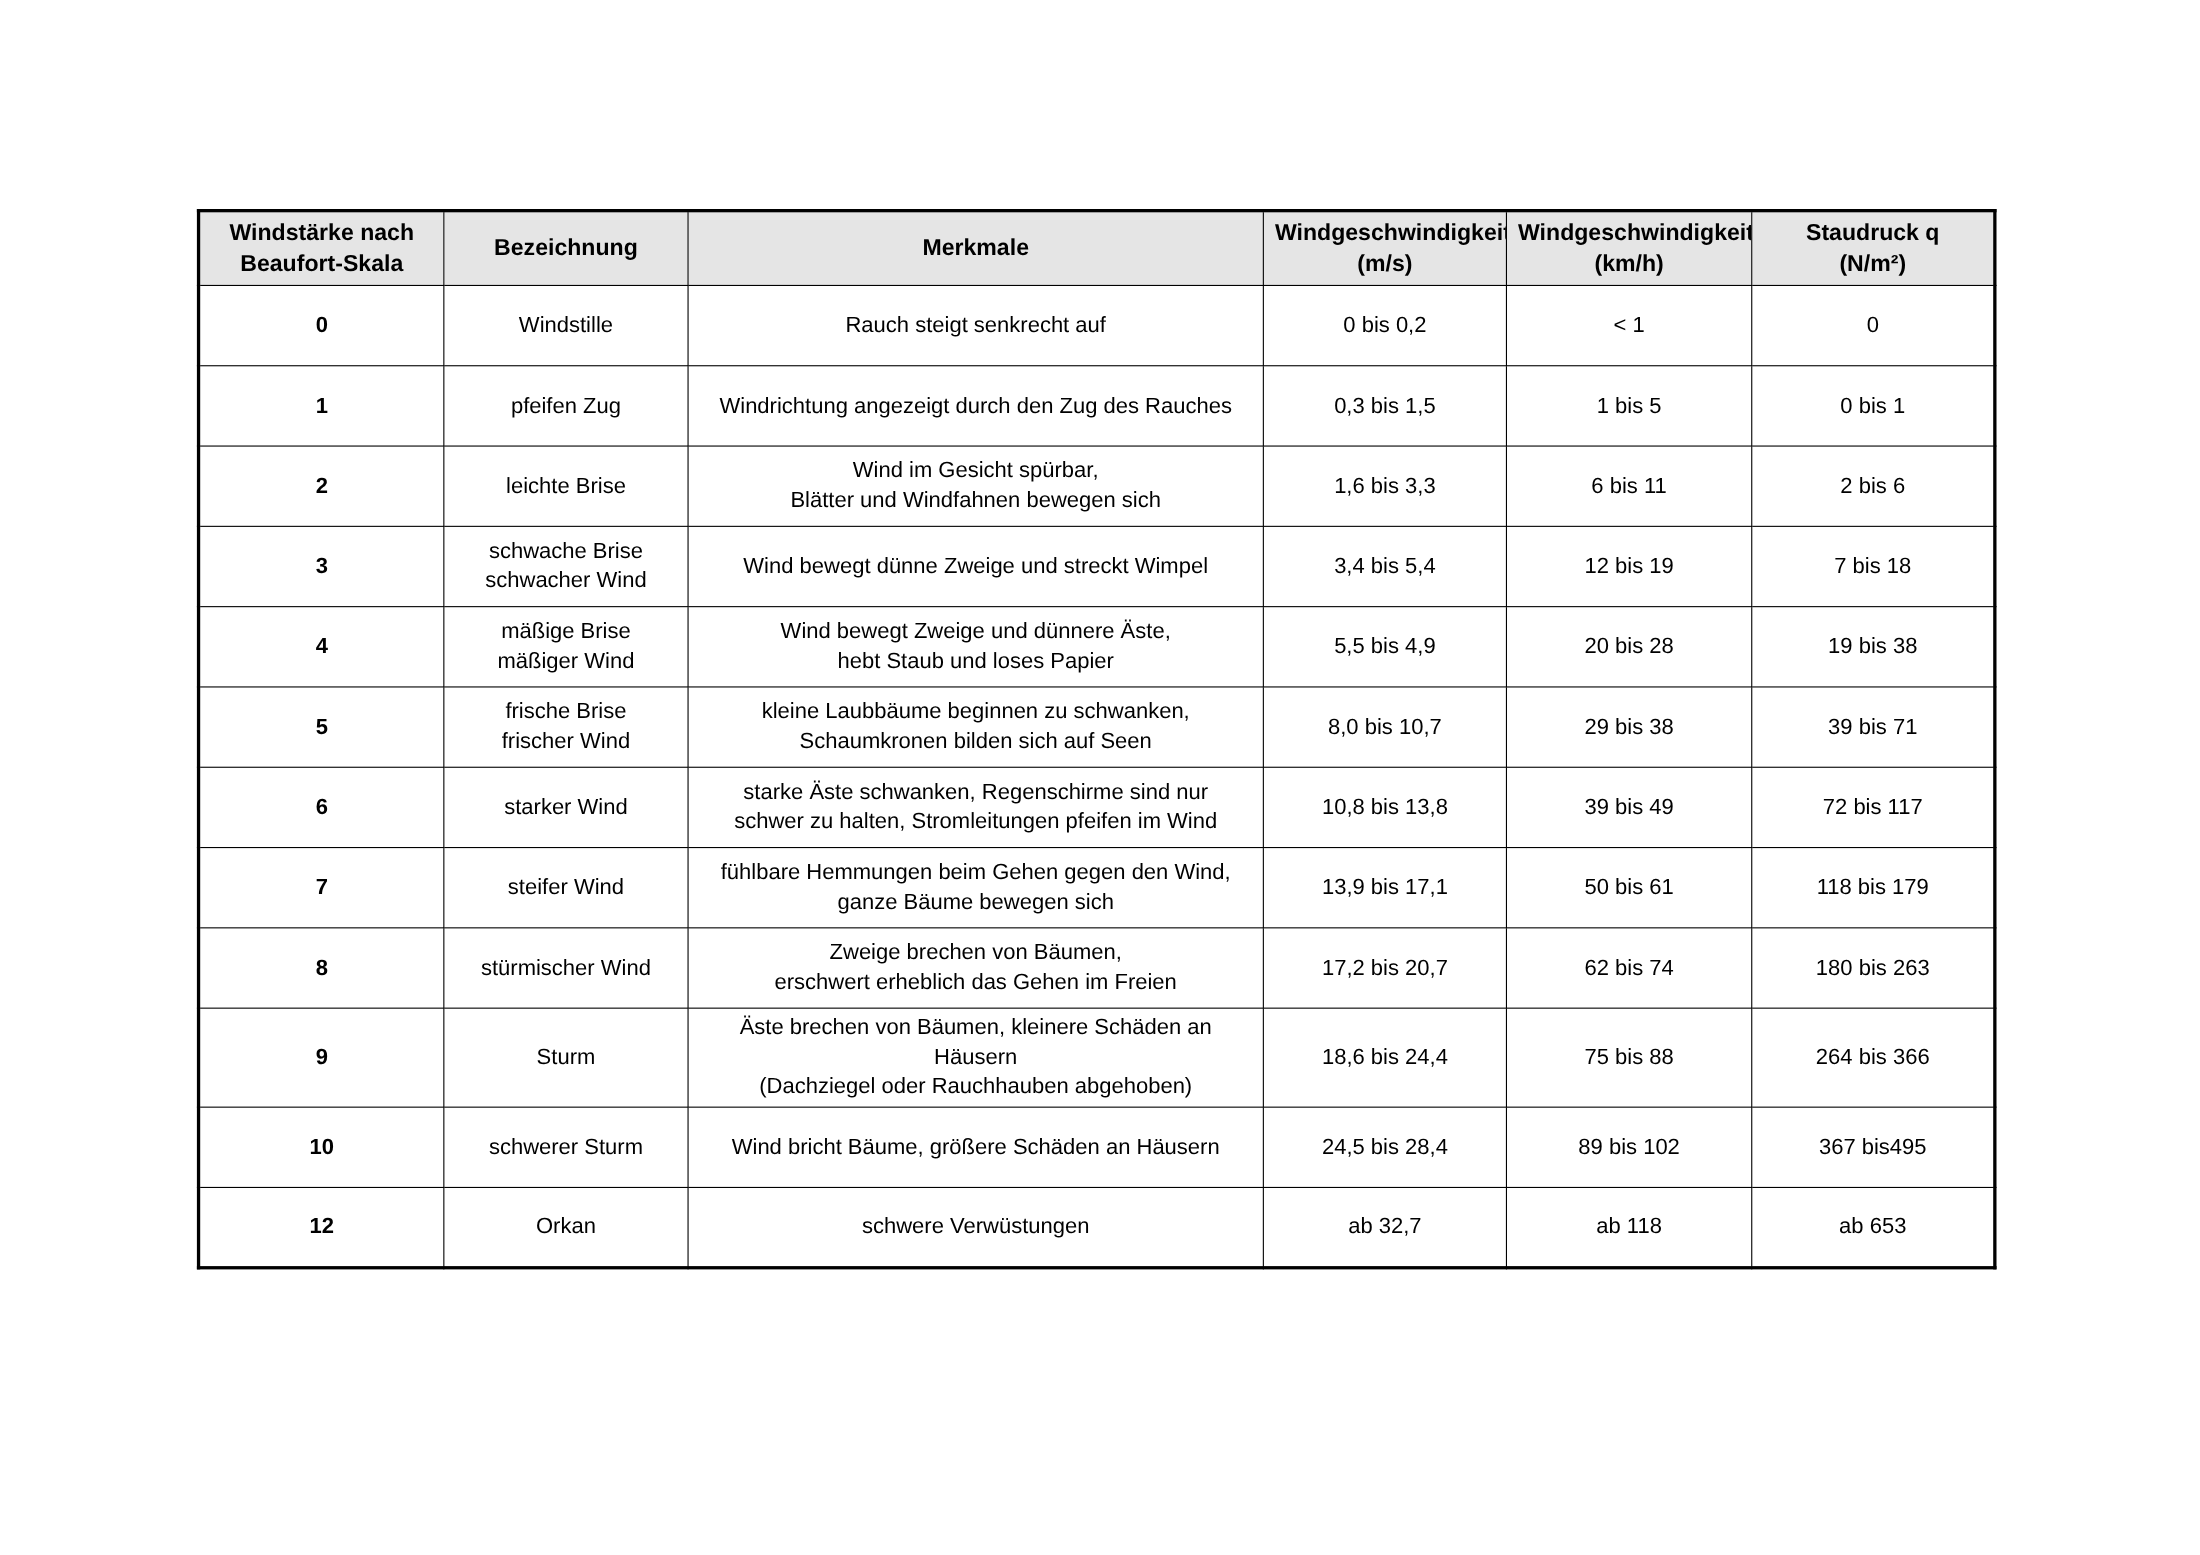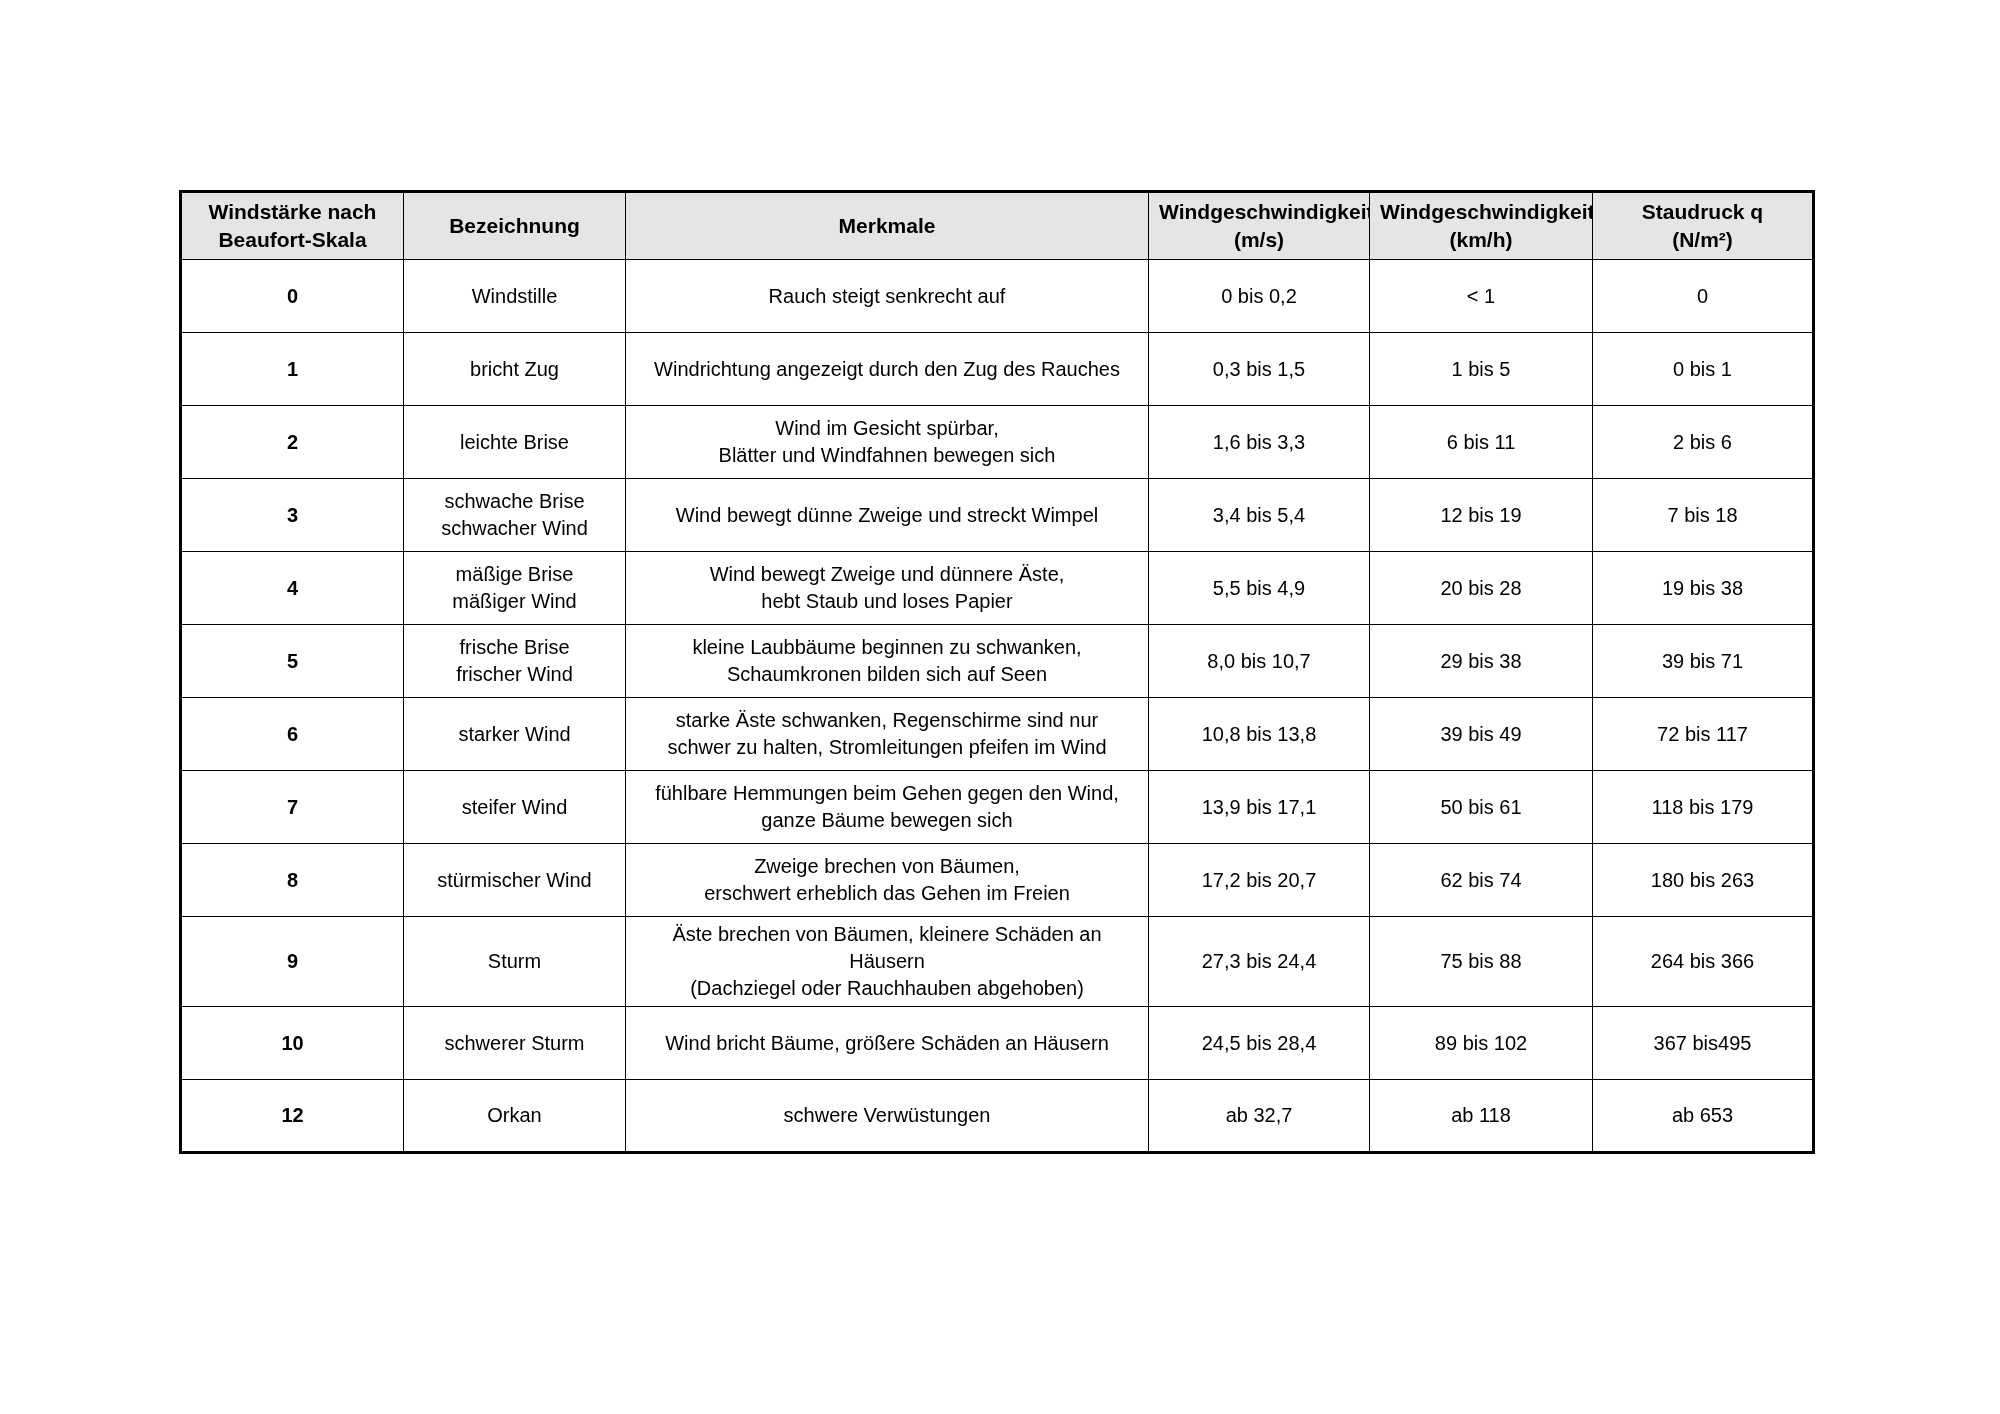--- a/index.html
+++ b/index.html
@@ -97,21 +97,21 @@
       <tr>
             <td class="col-stufe">0</td>
             <td class="col-bezeichnung">Windstille</td>
             <td class="col-merkmale">Rauch steigt senkrecht auf</td>
             <td class="col-ms">0 bis 0,2</td>
             <td class="col-kmh">&lt; 1</td>
             <td class="col-staudruck">0</td>
           </tr>
           <tr>
             <td class="col-stufe">1</td>
-            <td class="col-bezeichnung">bricht Zug</td>
+            <td class="col-bezeichnung">pfeifen Zug</td>
             <td class="col-merkmale">Windrichtung angezeigt durch den Zug des Rauches</td>
             <td class="col-ms">0,3 bis 1,5</td>
             <td class="col-kmh">1 bis 5</td>
             <td class="col-staudruck">0 bis 1</td>
           </tr>
           <tr>
             <td class="col-stufe">2</td>
             <td class="col-bezeichnung">leichte Brise</td>
             <td class="col-merkmale">Wind im Gesicht spürbar,
 Blätter und Windfahnen bewegen sich</td>
@@ -173,21 +173,21 @@
 erschwert erheblich das Gehen im Freien</td>
             <td class="col-ms">17,2 bis 20,7</td>
             <td class="col-kmh">62 bis 74</td>
             <td class="col-staudruck">180 bis 263</td>
           </tr>
           <tr>
             <td class="col-stufe">9</td>
             <td class="col-bezeichnung">Sturm</td>
             <td class="col-merkmale">Äste brechen von Bäumen, kleinere Schäden an Häusern
 (Dachziegel oder Rauchhauben abgehoben)</td>
-            <td class="col-ms">27,3 bis 24,4</td>
+            <td class="col-ms">18,6 bis 24,4</td>
             <td class="col-kmh">75 bis 88</td>
             <td class="col-staudruck">264 bis 366</td>
           </tr>
           <tr>
             <td class="col-stufe">10</td>
             <td class="col-bezeichnung">schwerer Sturm</td>
             <td class="col-merkmale">Wind bricht Bäume, größere Schäden an Häusern</td>
             <td class="col-ms">24,5 bis 28,4</td>
             <td class="col-kmh">89 bis 102</td>
             <td class="col-staudruck">367 bis495</td>

